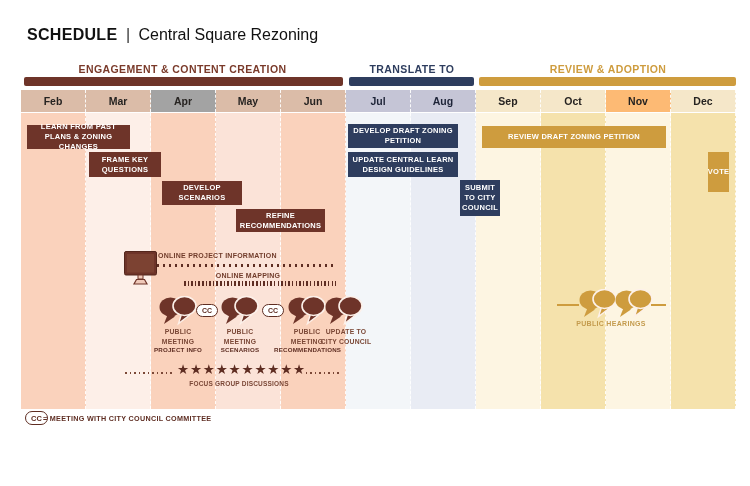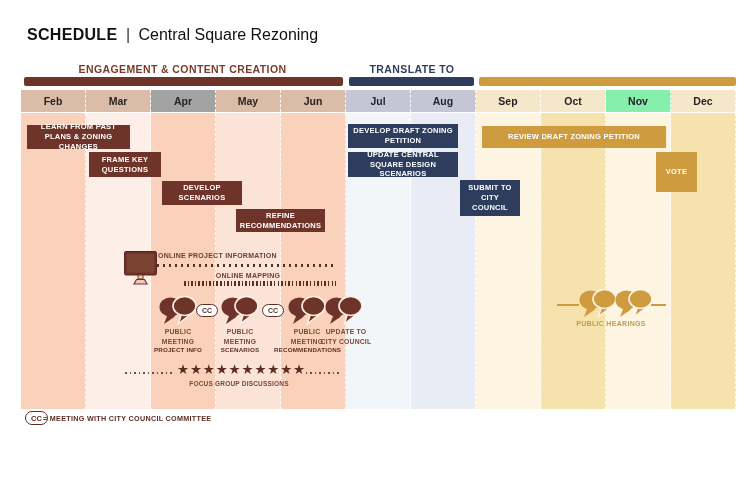--- a/index.html
+++ b/index.html
@@ -50,60 +50,61 @@
 <div id="stage">
 
   <div class="title">
     <span class="main">SCHEDULE</span>
     <span class="divider">|</span>
     <span class="sub">Central Square Rezoning</span>
   </div>
 
   <div class="phase-label" style="left:21px;width:323px;color:#7A3A2A;">ENGAGEMENT &amp; CONTENT CREATION</div>
   <div class="phase-label" style="left:349px;width:126px;color:#2E3D5E;">TRANSLATE TO ZONING</div>
+  <div class="phase-label" style="left:479px;width:258px;color:#CE9C3E;">REVIEW &amp; ADOPTION</div>
 
   <div class="phase-bar" style="left:24px;width:319px;background:#6E3429;border-radius:2px;"></div>
   <div class="phase-bar" style="left:349px;width:125px;background:#2E3D5E;border-radius:2px;"></div>
   <div class="phase-bar" style="left:479px;width:257px;background:#CE9C3E;border-radius:2px;"></div>
 
   <div class="mcell" style="left:21px;background:#DBBCA8;">Feb</div>
   <div class="mcell" style="left:86px;background:#DBBCA8;">Mar</div>
   <div class="mcell" style="left:151px;background:#a3a3a3;">Apr</div>
   <div class="mcell" style="left:216px;background:#DBBCA8;">May</div>
   <div class="mcell" style="left:281px;background:#DBBCA8;">Jun</div>
   <div class="mcell" style="left:346px;background:#C5C5D6;color:#1E2438;">Jul</div>
   <div class="mcell" style="left:411px;background:#C5C5D6;color:#1E2438;">Aug</div>
   <div class="mcell" style="left:476px;background:#F5E7C9;">Sep</div>
   <div class="mcell" style="left:541px;background:#F5E7C9;">Oct</div>
-  <div class="mcell" style="left:606px;background:#86efac;">Nov</div>
+  <div class="mcell" style="left:606px;background:#fdba74;">Nov</div>
   <div class="mcell" style="left:671px;background:#F5E7C9;">Dec</div>
 
   <div class="stripe" style="left:21px;background:#FAD2BC;"></div>
   <div class="stripe" style="left:86px;background:#FDEFE8;"></div>
   <div class="stripe" style="left:151px;background:#FAD2BC;"></div>
   <div class="stripe" style="left:216px;background:#FBE3D8;"></div>
   <div class="stripe" style="left:281px;background:#FAD2BC;"></div>
   <div class="stripe" style="left:346px;background:#F3F6F9;"></div>
   <div class="stripe" style="left:411px;background:#E9ECF4;"></div>
   <div class="stripe" style="left:476px;background:#FDF5E2;"></div>
   <div class="stripe" style="left:541px;background:#F5E2AC;"></div>
   <div class="stripe" style="left:606px;background:#FDF5E2;"></div>
   <div class="stripe" style="left:671px;background:#F5E2AC;"></div>
 
   <div class="task maroon" style="left:27px;top:125px;width:103px;height:24px;">LEARN FROM PAST PLANS &amp; ZONING CHANGES</div>
   <div class="task maroon" style="left:89px;top:152px;width:72px;height:25px;">FRAME KEY QUESTIONS</div>
   <div class="task maroon" style="left:162px;top:181px;width:80px;height:24px;">DEVELOP SCENARIOS</div>
   <div class="task maroon" style="left:236px;top:209px;width:89px;height:23px;">REFINE RECOMMENDATIONS</div>
 
   <div class="task navy" style="left:348px;top:124px;width:110px;height:24px;">DEVELOP DRAFT ZONING PETITION</div>
-  <div class="task navy" style="left:348px;top:152px;width:110px;height:25px;">UPDATE CENTRAL SQUARE DESIGN SCENARIOS</div>
-  <div class="task navy" style="left:460px;top:180px;width:60px;height:36px;text-align:center;">SUBMIT TO CITY COUNCIL</div>
+  <div class="task navy" style="left:348px;top:152px;width:110px;height:25px;">UPDATE CENTRAL LEARN DESIGN GUIDELINES</div>
+  <div class="task navy" style="left:460px;top:180px;width:40px;height:36px;text-align:center;">SUBMIT TO CITY COUNCIL</div>
 
   <div class="task gold" style="left:482px;top:126px;width:184px;height:22px;">REVIEW DRAFT ZONING PETITION</div>
-  <div class="task gold" style="left:656px;top:152px;width:41px;height:40px;">VOTE</div>
+  <div class="task gold" style="left:708px;top:152px;width:21px;height:40px;">VOTE</div>
 
   <svg class="monitor" viewBox="0 0 33 36">
     <rect x="0.5" y="0.5" width="32" height="23.5" rx="1.5" fill="#6E3429" stroke="#53261C" stroke-width="1"></rect>
     <rect x="3" y="3" width="27" height="18.5" fill="#7C4232"></rect>
     <rect x="14" y="24" width="5" height="4" fill="#F0C9B9" stroke="#6E3429" stroke-width="1"></rect>
     <path d="M10 33 L23 33 L20.5 28.5 L12.5 28.5 Z" fill="#F0C9B9" stroke="#6E3429" stroke-width="1.2"></path>
   </svg>
   <div class="act-text" style="left:158px;top:252px;">ONLINE PROJECT INFORMATION</div>
   <div class="dotline" style="left:157px;top:264px;width:180px;"></div>
   <div class="act-text" style="left:158px;top:272px;width:180px;text-align:center;">ONLINE MAPPING</div>

